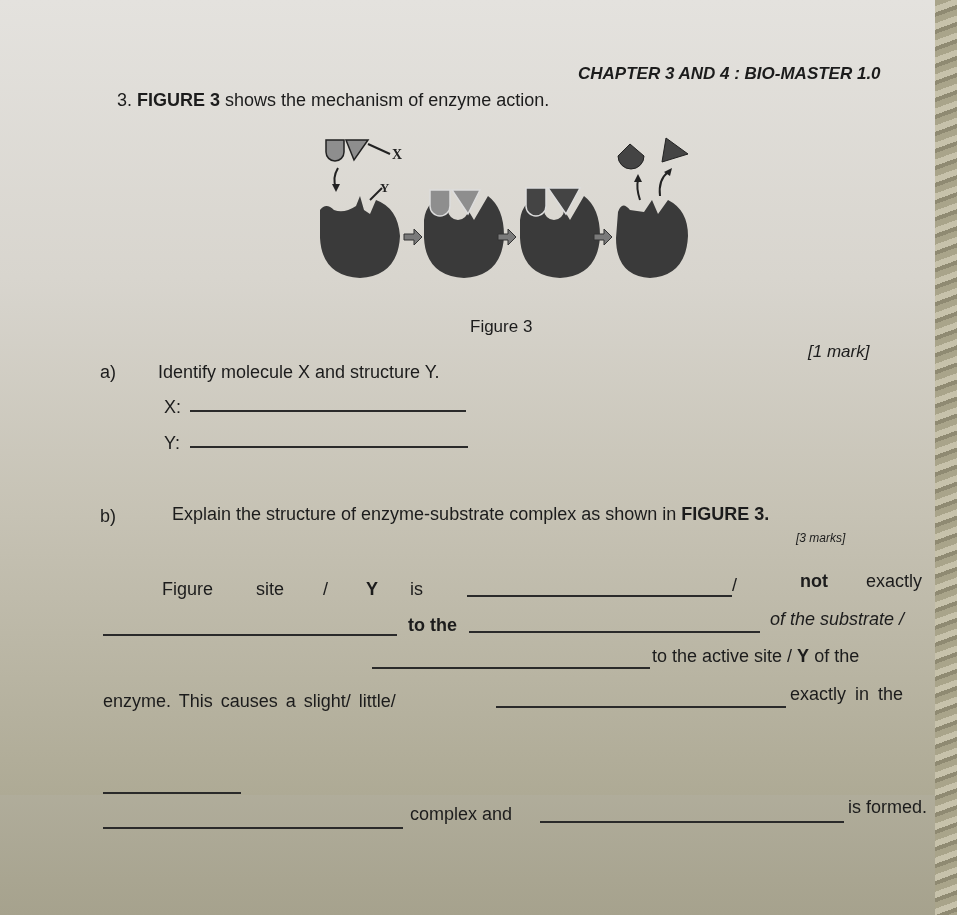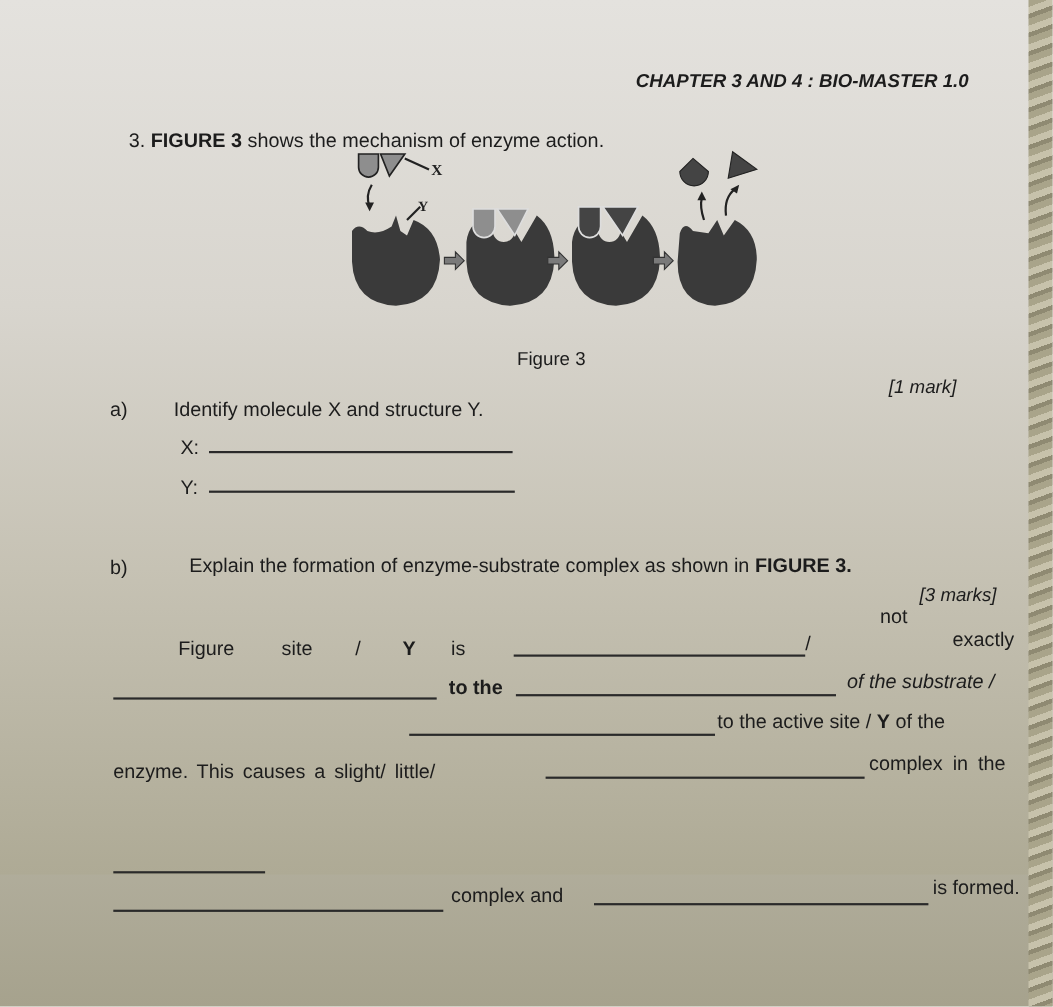--- a/index.html
+++ b/index.html
@@ -23,21 +23,21 @@
     .blank { position: absolute; border-bottom: 2px solid #2a2a2a; height: 0; }
     .fig { position: absolute; left: 318px; top: 130px; width: 372px; height: 150px; }
   </style>
 </head>
 <body>
 
 <div class="page">
 
   <div class="t b i" style="left:578px; top:64px; font-size:17px;">CHAPTER 3 AND 4 : BIO-MASTER 1.0</div>
 
-  <div class="t" style="left:117px; top:90px;margin-top:28px;">
+  <div class="t" style="left:117px; top:90px;">
     <span>3.</span>
     <span class="b">FIGURE 3</span>
     <span>shows the mechanism of enzyme action.</span>
   </div>
 
   <svg class="fig" viewBox="0 0 372 150">
 
     <g>
       <path d="M8 10 L26 10 L26 22 A9 9 0 0 1 8 22 Z" fill="#8e8e8e" stroke="#222" stroke-width="1.5"></path>
       <path d="M28 10 L50 10 L36 30 Z" fill="#8e8e8e" stroke="#222" stroke-width="1.5"></path>
@@ -79,51 +79,51 @@
   <div class="t" style="left:158px; top:362px;">Identify molecule X and structure Y.</div>
   <div class="t i" style="left:808px; top:342px; font-size:17px;">[1 mark]</div>
 
   <div class="t" style="left:164px; top:397px;">X:</div>
   <div class="blank" style="left:190px; top:410px; width:276px;"></div>
   <div class="t" style="left:164px; top:433px;">Y:</div>
   <div class="blank" style="left:190px; top:446px; width:278px;"></div>
 
   <div class="t" style="left:100px; top:506px;">b)</div>
   <div class="t" style="left:172px; top:504px;">
-    <span>Explain the formation of enzyme-substrate complex as shown in</span>
+    <span>Explain the structure of enzyme-substrate complex as shown in</span>
     <span class="b">FIGURE 3.</span>
   </div>
-  <div class="t i" style="left:836px; top:531px; font-size:17px;">[3 marks]</div>
+  <div class="t i" style="left:796px; top:531px; font-size:12px;">[3 marks]</div>
 
   <div class="t" style="left:162px; top:579px;">Figure</div>
   <div class="t" style="left:256px; top:579px;">site</div>
   <div class="t" style="left:323px; top:579px;">/</div>
   <div class="t b" style="left:366px; top:579px;">Y</div>
   <div class="t" style="left:410px; top:579px;">is</div>
   <div class="blank" style="left:467px; top:595px; width:265px;"></div>
   <div class="t" style="left:732px; top:575px;">/</div>
-  <div class="t" style="left:800px; top:550px;">not</div>
+  <div class="t" style="left:800px; top:571px;font-weight:bold;">not</div>
   <div class="t" style="left:866px; top:571px;">exactly</div>
 
   <div class="blank" style="left:103px; top:634px; width:294px;"></div>
   <div class="t" style="left:408px; top:615px;font-weight:bold;">to the</div>
 
   <div class="blank" style="left:469px; top:631px; width:291px;"></div>
   <div class="t" style="left:770px; top:609px;font-style:italic;">of the substrate /</div>
 
   <div class="blank" style="left:372px; top:667px; width:278px;"></div>
   <div class="t" style="left:103px; top:691px; word-spacing:3px;">enzyme.  This  causes  a  slight/  little/</div>
 
   <div class="t" style="left:652px; top:646px;">
     <span>to the active site /</span>
     <span class="b">Y</span>
     <span>of the</span>
   </div>
   <div class="blank" style="left:496px; top:706px; width:290px;"></div>
-  <div class="t" style="left:790px; top:684px; word-spacing:4px;">complex  in  the</div>
+  <div class="t" style="left:790px; top:684px; word-spacing:4px;">exactly  in  the</div>
 
 
   <div class="blank" style="left:103px; top:792px; width:138px;"></div>
 
   <div class="blank" style="left:103px; top:827px; width:300px;"></div>
   <div class="t" style="left:410px; top:804px;">complex and</div>
   <div class="blank" style="left:540px; top:821px; width:304px;"></div>
   <div class="t" style="left:848px; top:797px;">is formed.</div>
 
 </div>

